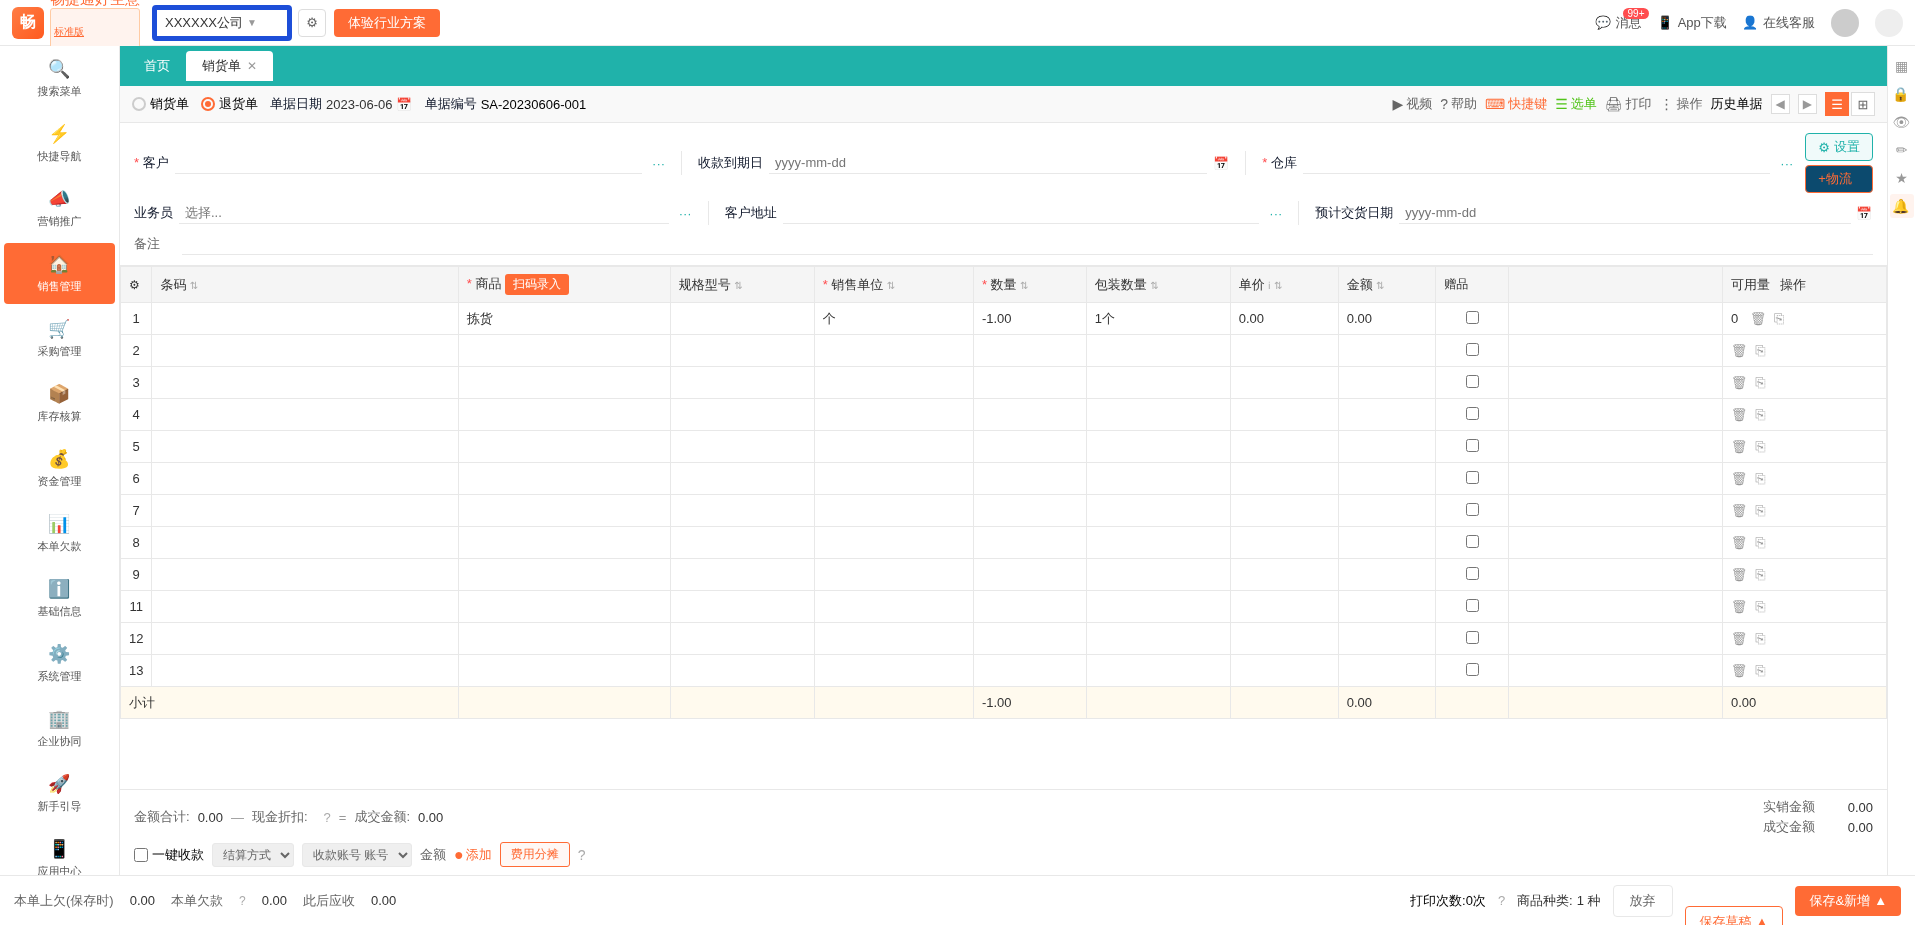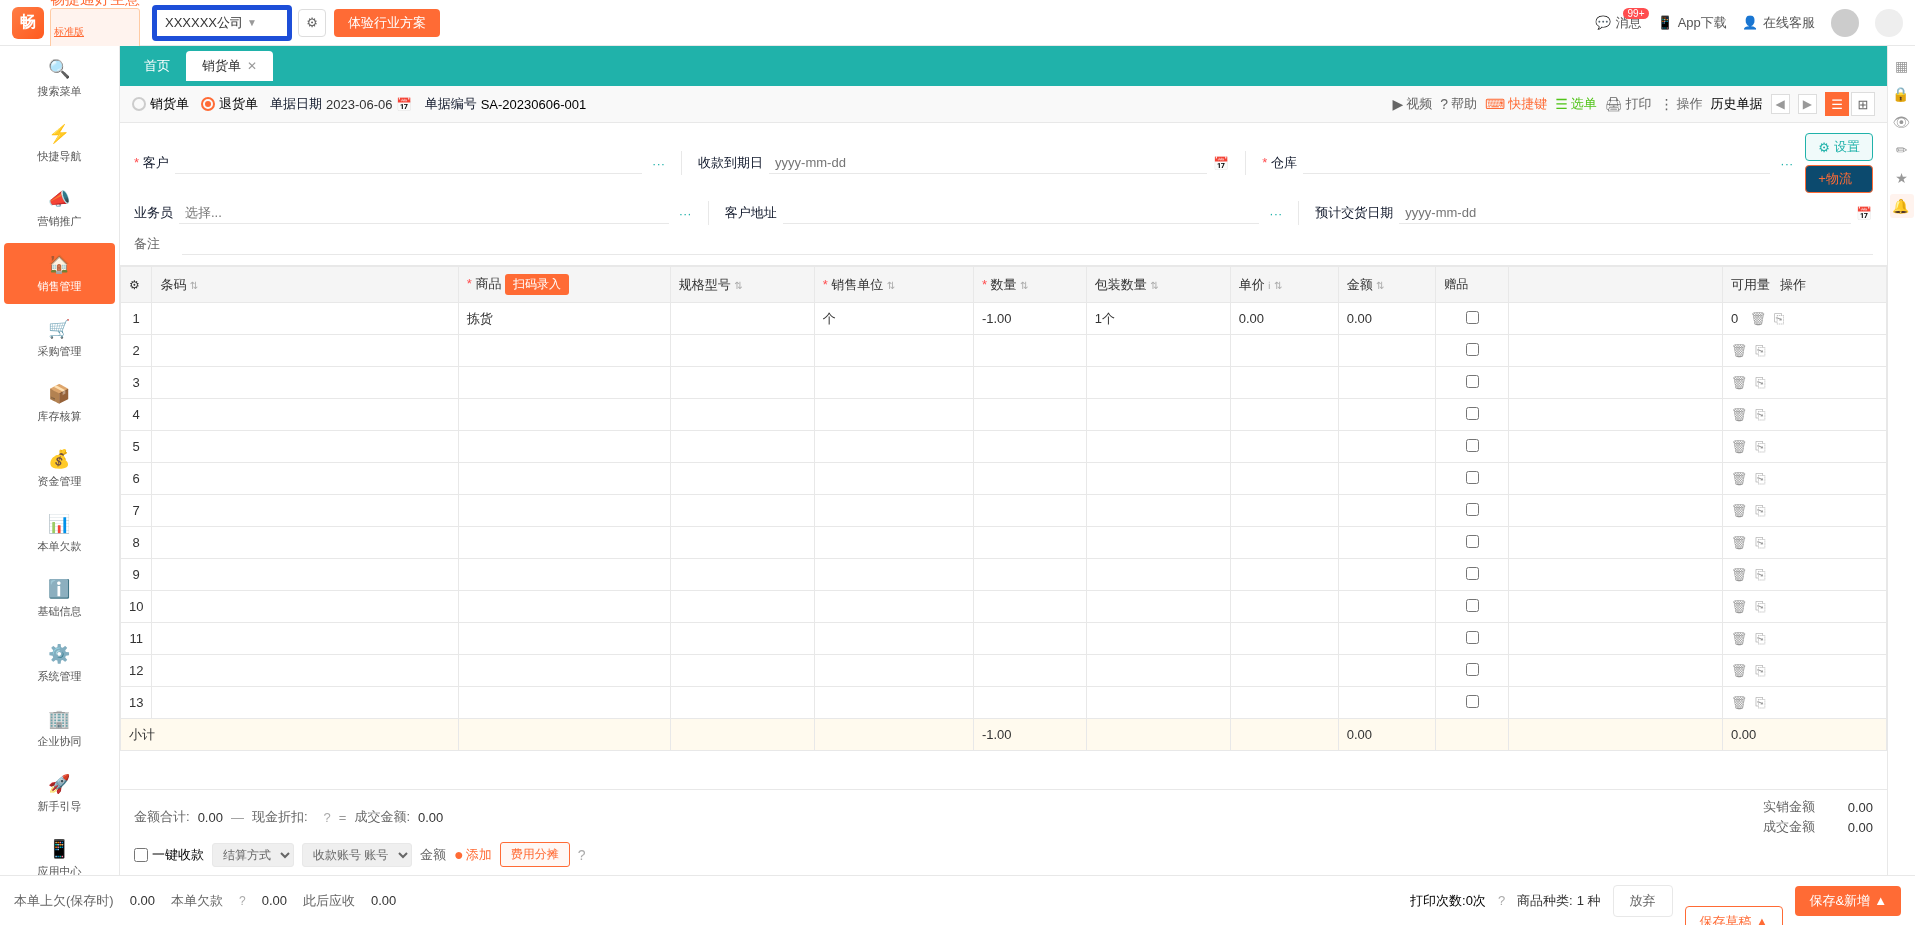--- a/index.html
+++ b/index.html
@@ -547,38 +547,20 @@
     <td></td>
     <td class="checkbox-cell"><input type="checkbox" style="cursor: pointer;"></td>
     <td style="min-width:120px"></td>
     <td style="white-space:nowrap">
       
       <span class="delete-icon" style="margin-right:4px">🗑</span>
       <span class="copy-icon">⎘</span>
     </td>
   </tr>
               <tr>
-    <td class="row-num">10</td>
-    <td><input style="border: none; outline: none; width: 100%; font-size: 12px;" value=""></td>
-    <td><span style="color:#333"></span></td>
-    <td></td>
-    <td><span style="color:#333"></span></td>
-    <td class=""></td>
-    <td></td>
-    <td></td>
-    <td></td>
-    <td class="checkbox-cell"><input type="checkbox" style="cursor: pointer;"></td>
-    <td style="min-width:120px"></td>
-    <td style="white-space:nowrap">
-      
-      <span class="delete-icon" style="margin-right:4px">🗑</span>
-      <span class="copy-icon">⎘</span>
-    </td>
-  </tr>
-              <tr>
     <td class="row-num">11</td>
     <td><input style="border: none; outline: none; width: 100%; font-size: 12px;" value=""></td>
     <td><span style="color:#333"></span></td>
     <td></td>
     <td><span style="color:#333"></span></td>
     <td class=""></td>
     <td></td>
     <td></td>
     <td></td>
     <td class="checkbox-cell"><input type="checkbox" style="cursor: pointer;"></td>

